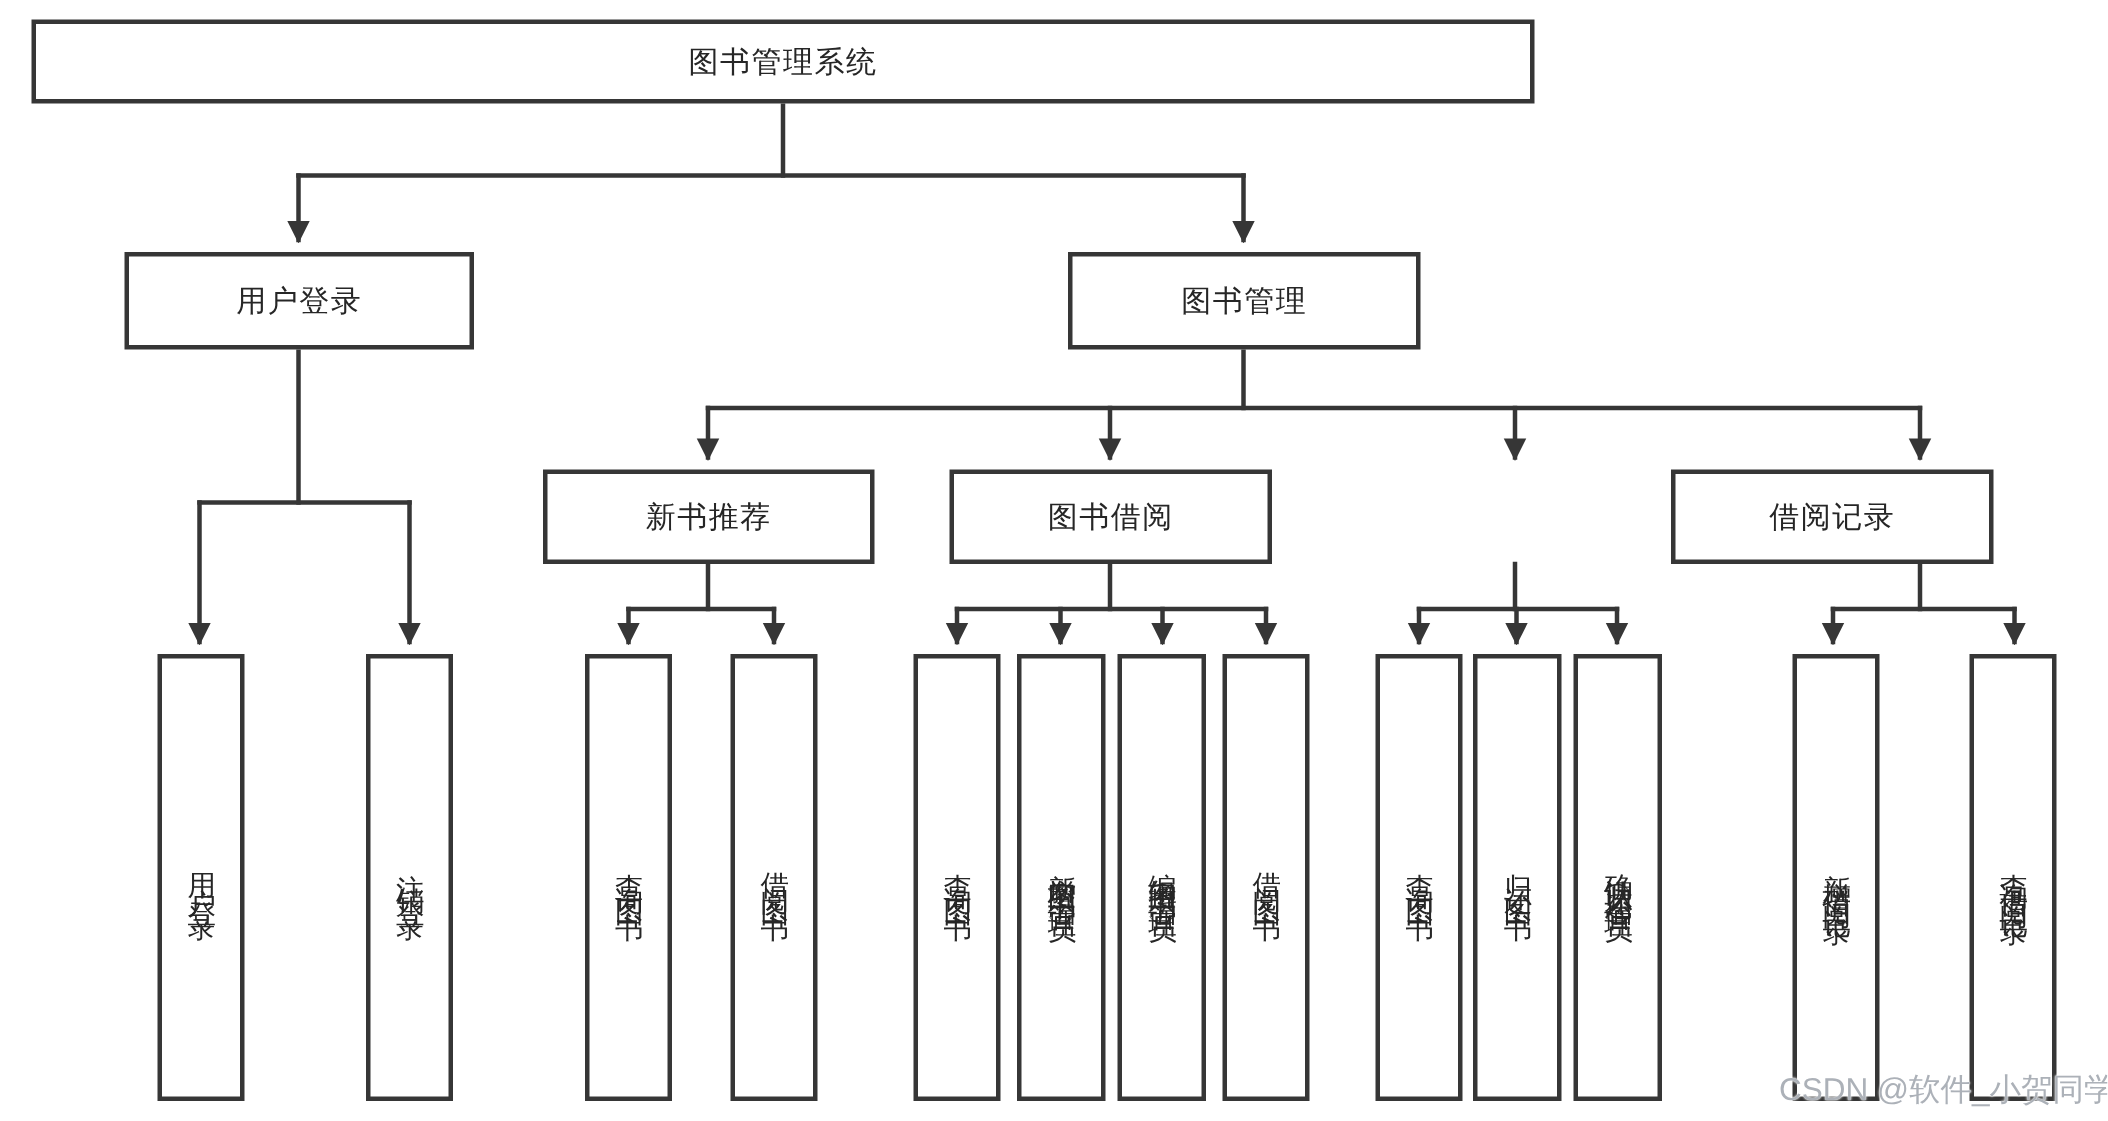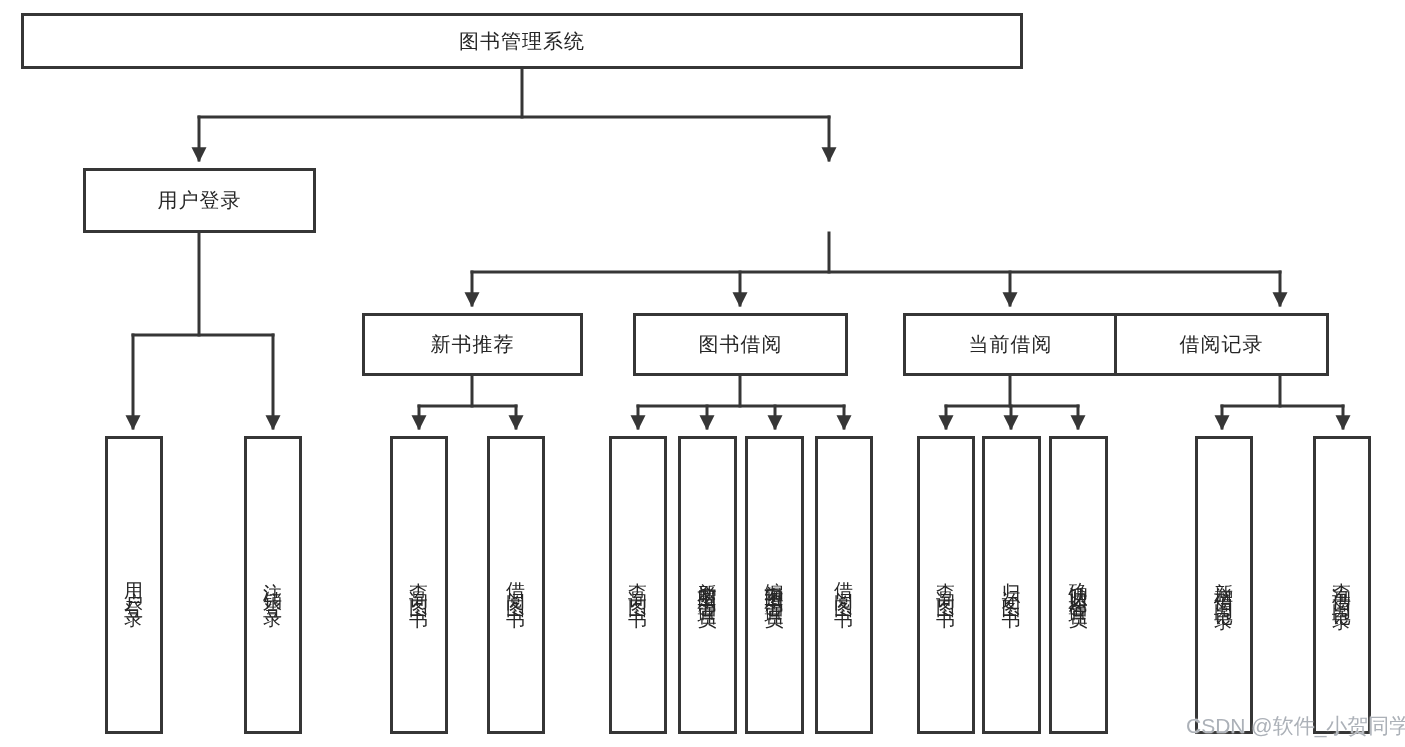--- a/index.html
+++ b/index.html
@@ -101,29 +101,29 @@
     </g>
   </svg>
 
   <div class="node h" style="left:21px; top:13px; width:1002px; height:56px;">
     <span>图书管理系统</span>
   </div>
 
   <div class="node h" style="left:83px; top:168px; width:233px; height:65px;">
     <span>用户登录</span>
   </div>
+  <div class="node h" style="left:712px; top:168px; width:235px; height:65px;">
+    <span>图书管理</span>
+  </div>
 
   <div class="node h" style="left:362px; top:313px; width:221px; height:63px;align-items:center;">
     <span>新书推荐</span>
   </div>
   <div class="node h" style="left:633px; top:313px; width:215px; height:63px;justify-content:center;">
     <span>图书借阅</span>
-  </div>
-  <div class="node h" style="left:903px; top:313px; width:215px; height:63px;">
-    <span>当前借阅</span>
   </div>
   <div class="node h" style="left:1114px; top:313px; width:215px; height:63px;">
     <span>借阅记录</span>
   </div>
 
   <div class="node leaf" style="left:105px; top:436px; width:58px; height:298px;">
     <span>用户登录</span>
   </div>
   <div class="node leaf" style="left:244px; top:436px; width:58px; height:298px;">
     <span>注销登录</span>

